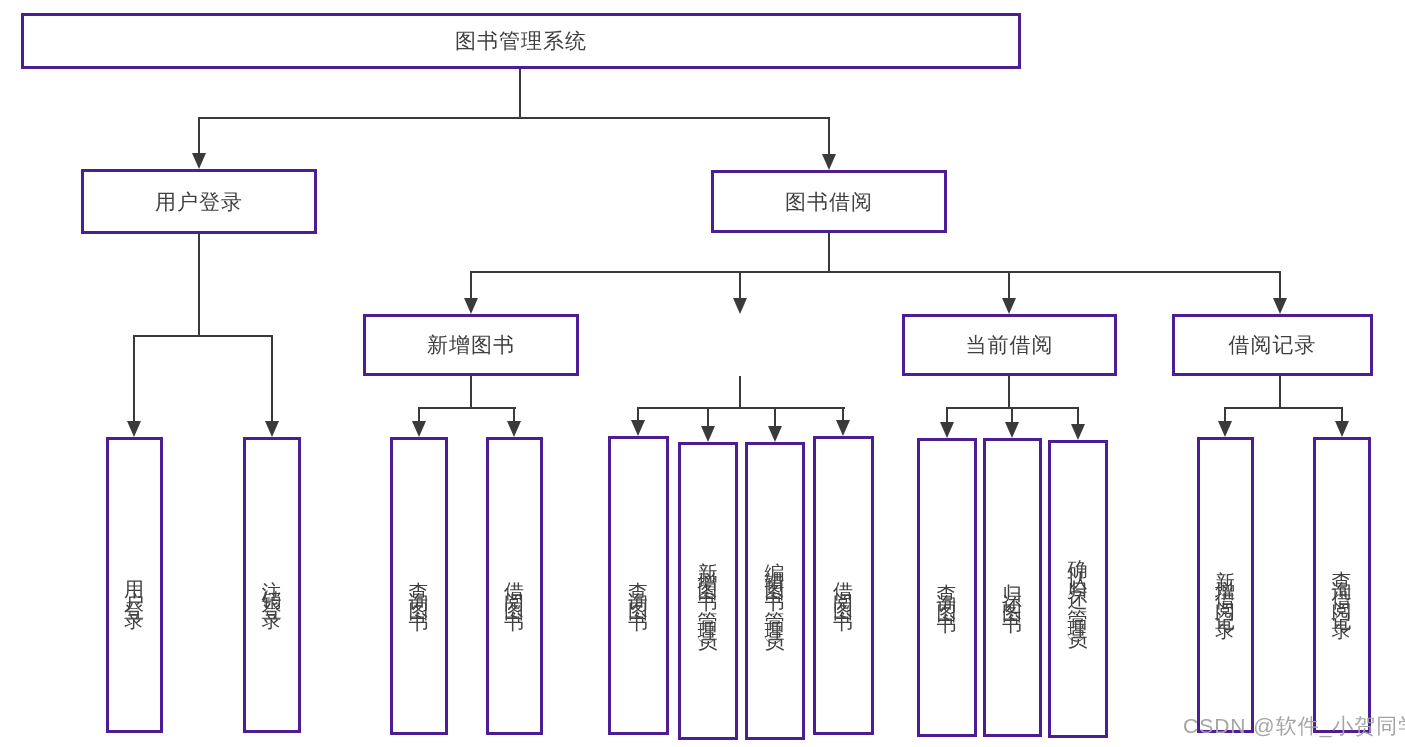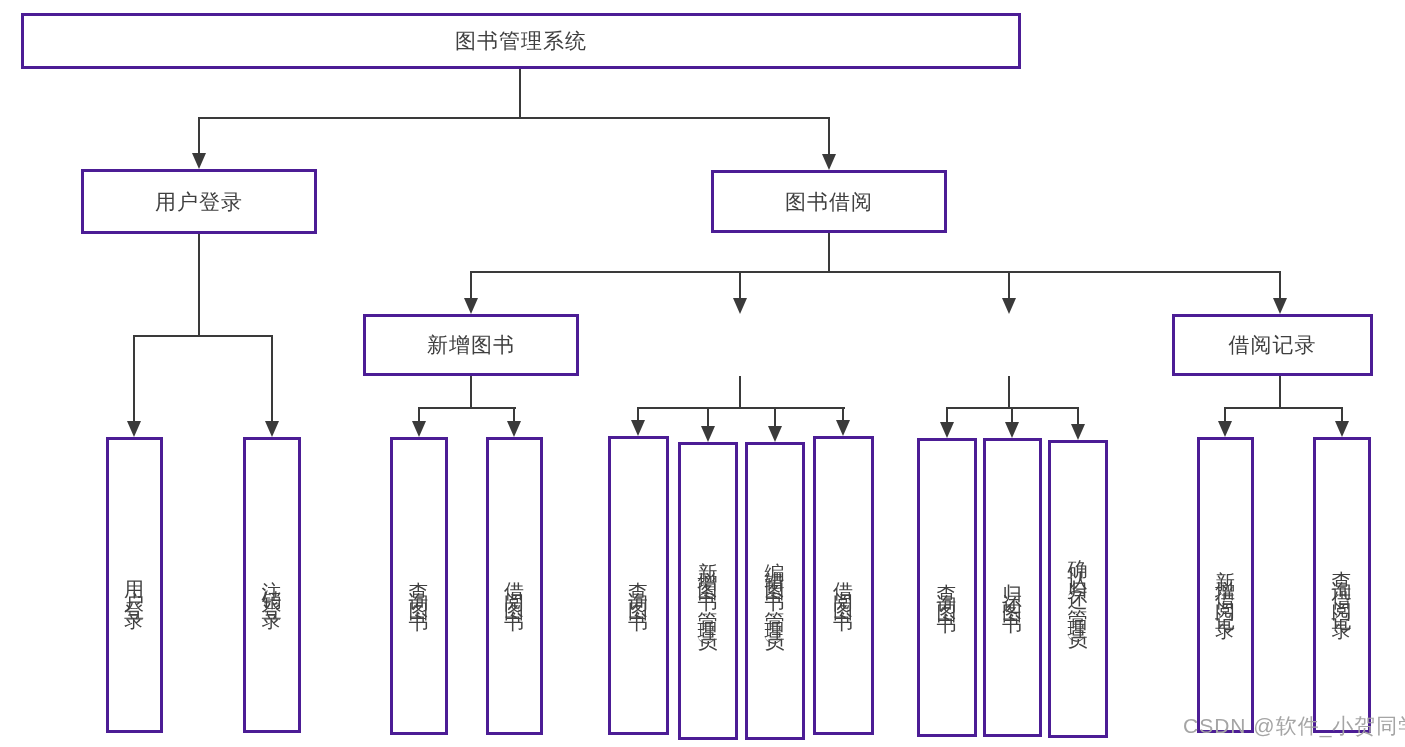--- a/index.html
+++ b/index.html
@@ -90,20 +90,23 @@
   <div class="vl" style="left:739px;top:271px;height:27px"></div>
   <div class="arrow" style="left:733px;top:298px"></div>
   <div class="vl" style="left:1008px;top:271px;height:27px"></div>
   <div class="arrow" style="left:1002px;top:298px"></div>
   <div class="vl" style="left:1279px;top:271px;height:27px"></div>
   <div class="arrow" style="left:1273px;top:298px"></div>
 
   <div class="box h" style="left:363px;top:314px;width:216px;height:62px">
     <span>新增图书</span>
   </div>
+  <div class="box h" style="left:902px;top:314px;width:215px;height:62px">
+    <span>当前借阅</span>
+  </div>
   <div class="box h" style="left:1172px;top:314px;width:201px;height:62px">
     <span>借阅记录</span>
   </div>
 
   <div class="vl" style="left:470px;top:376px;height:33px"></div>
   <div class="hl" style="left:419px;top:407px;width:97px"></div>
   <div class="vl" style="left:418px;top:407px;height:14px"></div>
   <div class="arrow" style="left:412px;top:421px"></div>
   <div class="vl" style="left:513px;top:407px;height:14px"></div>
   <div class="arrow" style="left:507px;top:421px"></div>

